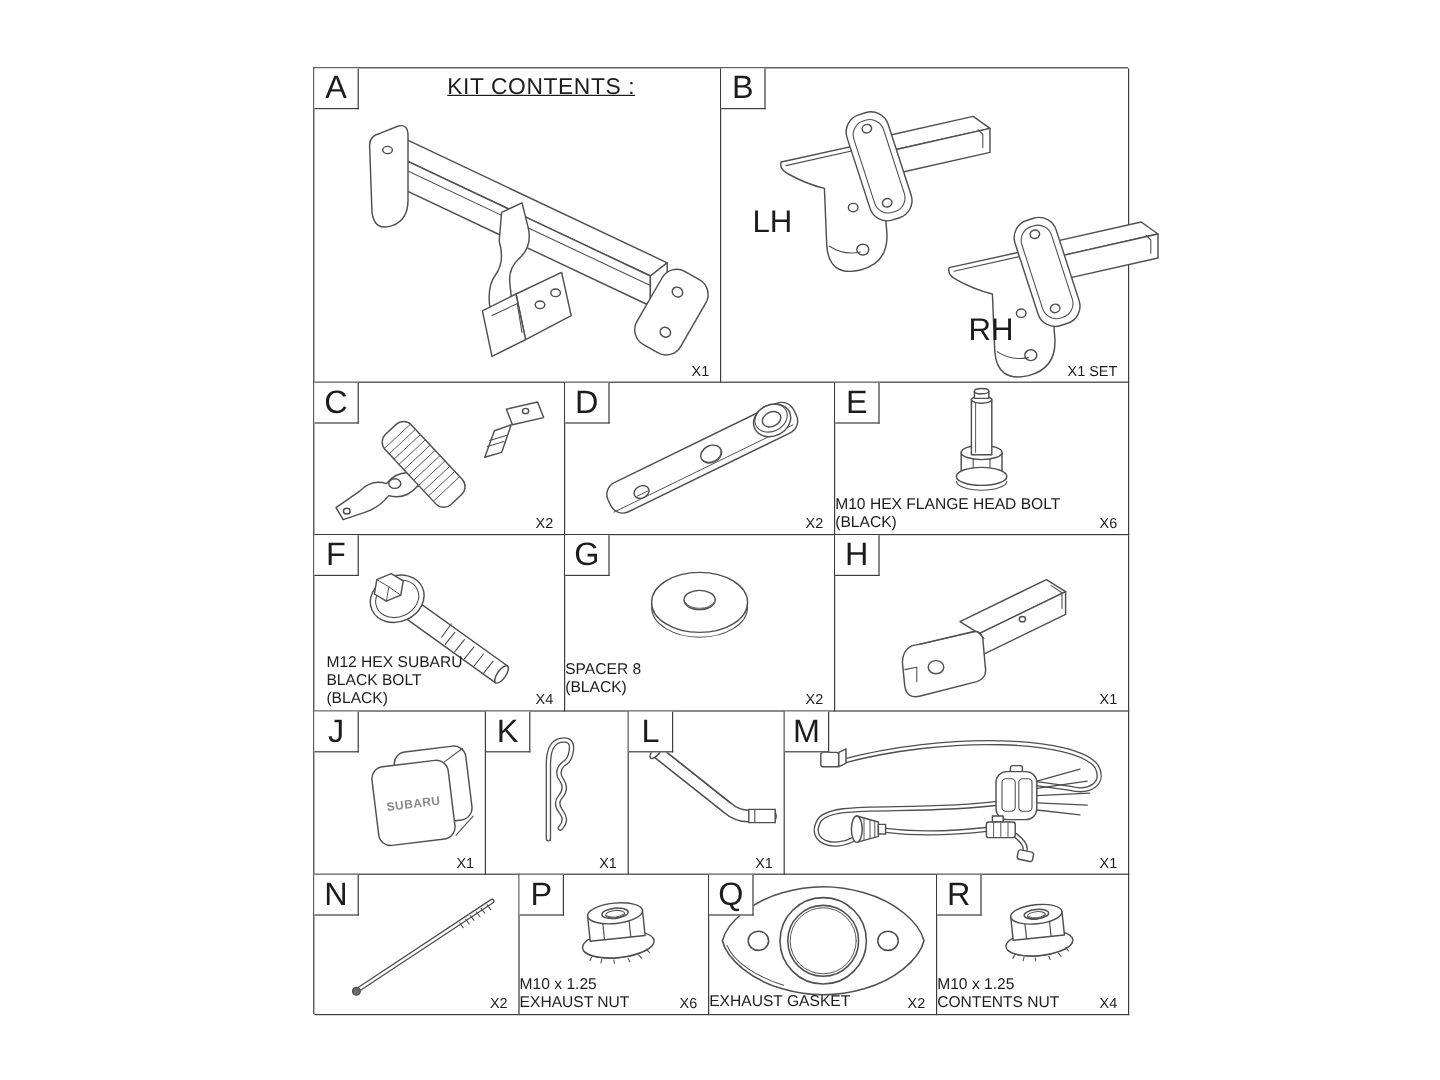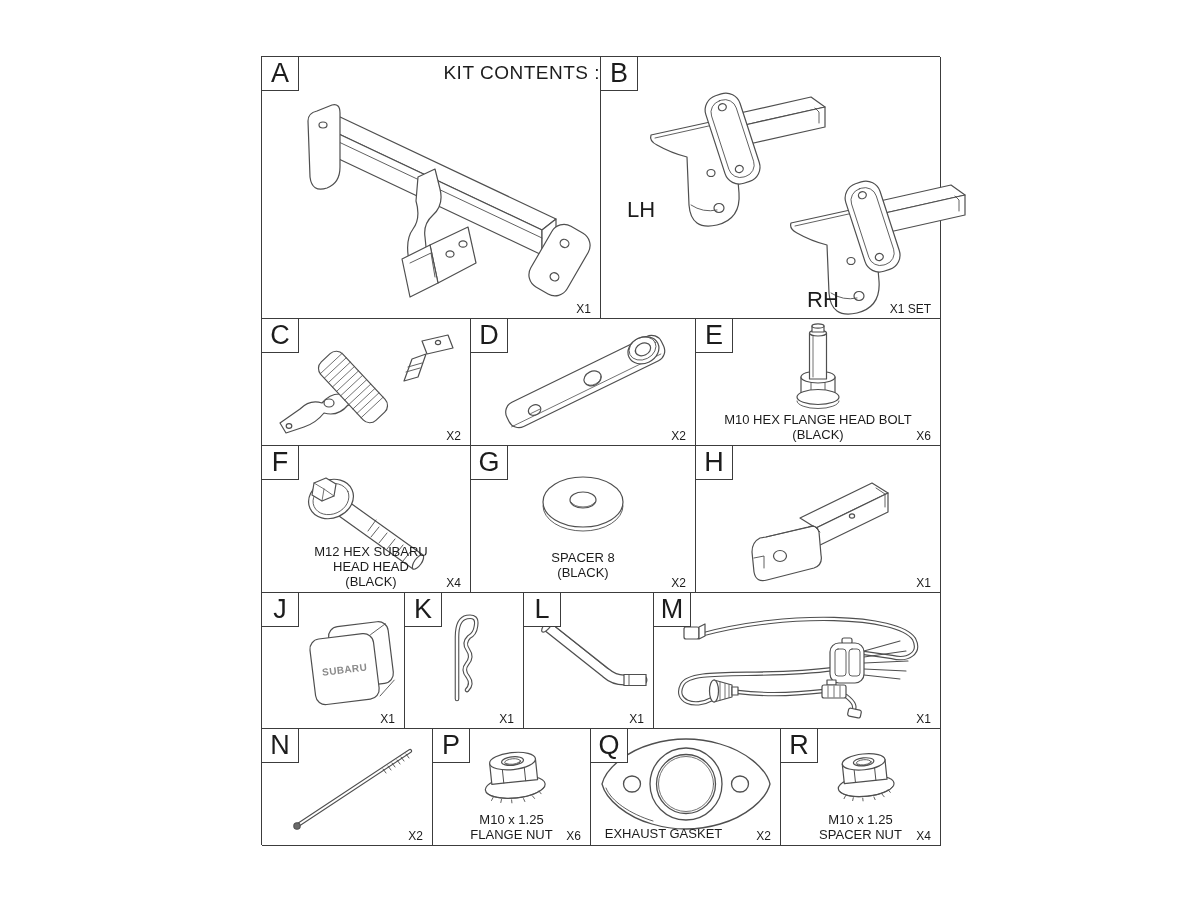--- a/index.html
+++ b/index.html
@@ -8,25 +8,25 @@
   .canvas { position:relative; width:1200px; height:900px; background:#fff; overflow:hidden;
             font-family:"Liberation Sans", sans-serif; color:var(--txt); }
   .grid { position:absolute; left:261px; top:56px; width:679px; height:789px;
           border-top:1px solid var(--ln); border-left:1px solid var(--ln); }
   .cell { position:absolute; border-right:1px solid var(--ln); border-bottom:1px solid var(--ln); }
   .lbl  { position:absolute; left:0; top:0; width:37px; height:34px; background:#fff;
           border-right:1px solid var(--ln); border-bottom:1px solid var(--ln);
           display:flex; align-items:center; justify-content:center;
           font-size:27px; line-height:1; z-index:3; }
   .qty  { position:absolute; right:9px; bottom:2px; font-size:12px; z-index:2; }
-  .pname { position:absolute; left:0; right:0; bottom:3px; text-align:center;
+  .pname { position:absolute; left:0; right:0; bottom:3px; 
            font-size:13px; line-height:15px; z-index:1;margin-top:30px; }
-  .title { position:absolute; top:5px; left:40px; right:0; text-align:right;
-           font-size:19px; letter-spacing:0.5px; }
-  .sideLbl { position:absolute; font-size:22px;margin-top:28px; }
+  .title { position:absolute; top:5px; left:40px; right:0; text-align:center;
+           font-size:19px; letter-spacing:0.5px;text-decoration:underline; }
+  .sideLbl { position:absolute; font-size:26px; }
   .ill { position:absolute; }
   svg { overflow:visible; }
   svg * { vector-effect:non-scaling-stroke; }
 </style>
 </head>
 <body>
 
 <div class="canvas">
  <div class="grid">
 
@@ -168,21 +168,21 @@
         <path d="M87,79 L95,69 M95,85 L103,75 M103,91 L111,81 M111,97 L119,87 M119,103 L127,93" fill="none" stroke-width="0.9"></path>
         <path d="M84,73 L92,62" fill="none" stroke-width="0.9"></path>
         <ellipse cx="47" cy="41" rx="23" ry="19" transform="rotate(-24 47 41)"></ellipse>
         <ellipse cx="47" cy="41" rx="18.5" ry="15" transform="rotate(-24 47 41)" fill="none" stroke-width="0.9"></ellipse>
         <polygon points="30,25 42,20 52,26 50,38 38,43 28,37"></polygon>
         <path d="M30,25 L40,31 L50,38 M40,31 L38,43" fill="none" stroke-width="0.8"></path>
       </g>
     </svg>
     <div class="pname" style="left:10px">
       <div>M12 HEX SUBARU</div>
-      <div>HEAD HEAD</div>
+      <div>BLACK BOLT</div>
       <div>(BLACK)</div>
     </div>
     <div class="qty">X4</div>
   </div>
 
   <div class="cell" style="left:209px;top:389px;width:225px;height:147px">
     <div class="lbl">
           <span>G</span>
         </div>
     <svg class="ill" style="left:40px;top:14px" width="145" height="90" viewBox="0 0 145 90">
@@ -327,21 +327,21 @@
         <polygon points="22,26 68,26 68,47 22,47"></polygon>
         <path d="M34,28 V47 M56,28 V47" fill="none" stroke-width="1"></path>
         <ellipse cx="45" cy="26" rx="23" ry="8.5"></ellipse>
         <ellipse cx="45" cy="26" rx="11" ry="4.3"></ellipse>
         <ellipse cx="45" cy="26.8" rx="8" ry="3.1" fill="none" stroke-width="0.9"></ellipse>
         <path d="M38,27.5 Q45,31 52,27.5" fill="none" stroke-width="0.8"></path>
       </g>
     </svg>
     <div class="pname">
       <div>M10 x 1.25</div>
-      <div>FLANGE NUT</div>
+      <div>EXHAUST NUT</div>
     </div>
     <div class="qty">X6</div>
   </div>
 
   <div class="cell" style="left:329px;top:672px;width:190px;height:117px">
     <div class="lbl">
           <span>Q</span>
         </div>
     <svg class="ill" style="left:6px;top:3px" width="178" height="106" viewBox="0 0 178 106">
       <g stroke="#4f4f4f" fill="#fff" stroke-width="1.3" stroke-linejoin="round" stroke-linecap="round">
@@ -372,19 +372,19 @@
         <polygon points="22,26 68,26 68,47 22,47"></polygon>
         <path d="M34,28 V47 M56,28 V47" fill="none" stroke-width="1"></path>
         <ellipse cx="45" cy="26" rx="23" ry="8.5"></ellipse>
         <ellipse cx="45" cy="26" rx="11" ry="4.3"></ellipse>
         <ellipse cx="45" cy="26.8" rx="8" ry="3.1" fill="none" stroke-width="0.9"></ellipse>
         <path d="M38,27.5 Q45,31 52,27.5" fill="none" stroke-width="0.8"></path>
       </g>
     </svg>
     <div class="pname">
       <div>M10 x 1.25</div>
-      <div>SPACER NUT</div>
+      <div>CONTENTS NUT</div>
     </div>
     <div class="qty">X4</div>
   </div>
 
  </div>
 </div>
 
 </body></html>

